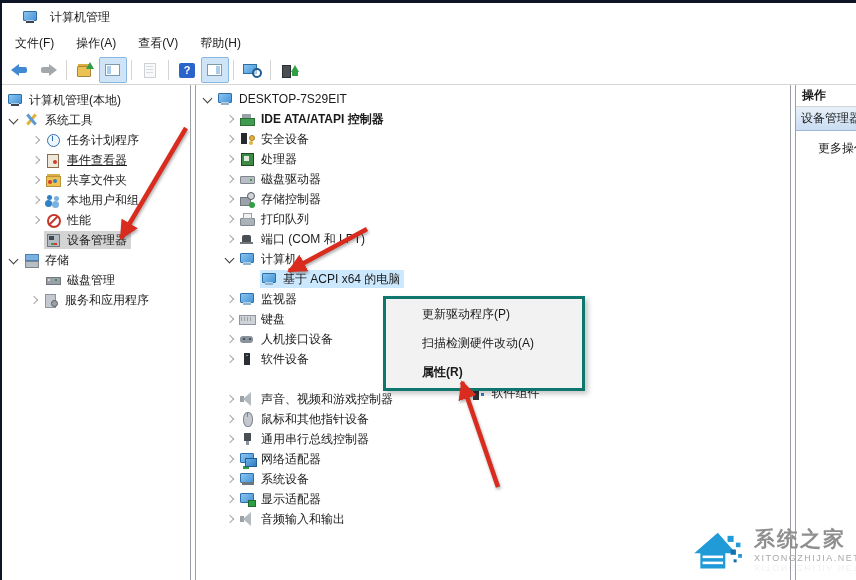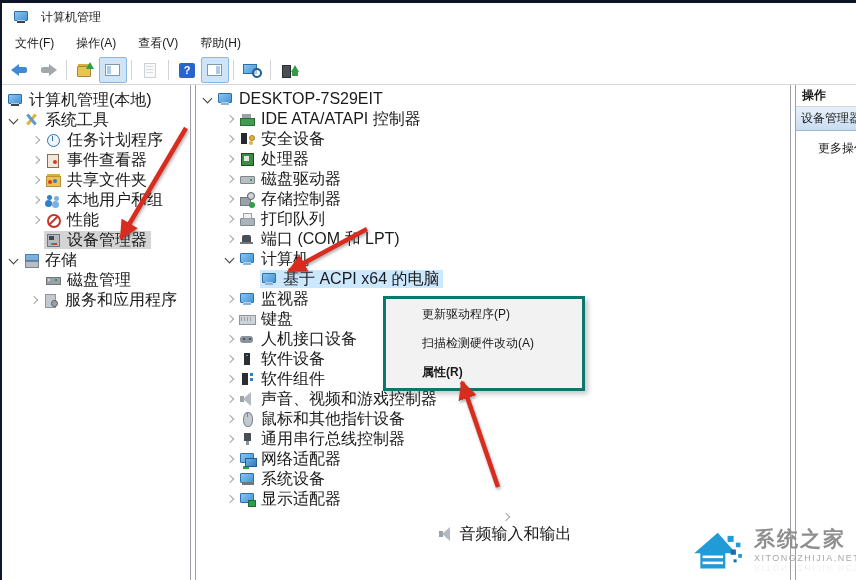--- a/index.html
+++ b/index.html
@@ -2,21 +2,21 @@
 <html><head>
 <meta charset="utf-8">
 <style>
   html,body{margin:0;padding:0;background:#fff;}
   #window{position:relative;width:856px;height:580px;background:#fff;overflow:hidden;
           font-family:"Liberation Sans","DejaVu Sans",sans-serif;color:#1a1a1a;}
   .frame-top{position:absolute;left:0;top:0;width:856px;height:3px;background:#0d1526;z-index:20;}
   .frame-left{position:absolute;left:0;top:0;width:2px;height:580px;background:#0d1526;z-index:20;}
 
   
-  .titlebar{position:absolute;left:2px;top:3px;right:0;height:28px;display:flex;align-items:center;padding-left:11px;background:#fff;}
+  .titlebar{position:absolute;left:2px;top:3px;right:0;height:28px;display:flex;align-items:center;padding-left:20px;background:#fff;}
   .title-text{font-size:12px;margin-left:7px;}
   .menubar{position:absolute;left:2px;top:31px;right:0;height:25px;display:flex;align-items:center;background:#fff;padding-left:2px;}
   .menu-item{padding:3px 11px;font-size:12px;}
   .toolbar{position:absolute;left:2px;top:56px;right:0;height:28px;display:flex;align-items:center;padding-left:4px;border-bottom:1px solid #d7d7d7;background:#fff;}
   .tbtn{width:26px;height:24px;display:flex;align-items:center;justify-content:center;border:1px solid transparent;border-radius:2px;flex:none;}
   .tbtn.active{background:#cfe4f7;border-color:#88b8e2;}
   .tbtn.disabled{opacity:.55;}
   .tb-sep{width:1px;height:20px;background:#d4d4d4;margin:0 4px;flex:none;}
   .tbi{position:relative;width:18px;height:16px;display:inline-block;}
   .tbi-back-icon::before{content:"";position:absolute;left:0;top:2px;border-top:6px solid transparent;border-bottom:6px solid transparent;border-right:8px solid #4289d4;}
@@ -42,21 +42,21 @@
   .groove{position:absolute;top:85px;bottom:0;width:4px;background:#fff;border-left:1px solid #9aa0a6;border-right:1px solid #9aa0a6;}
   .groove-1{left:190px;}
   .groove-2{left:790px;}
   .mid-panel{position:absolute;left:196px;top:85px;width:594px;bottom:0;background:#fff;overflow:hidden;padding-top:4px;}
   .right-panel{position:absolute;left:796px;top:85px;right:0;bottom:0;background:#fff;overflow:hidden;}
   .ap-header{height:21px;line-height:21px;padding-left:6px;font-weight:700;font-size:12px;border-bottom:1px solid #d4d4d4;white-space:nowrap;}
   .ap-band{height:23px;line-height:23px;padding-left:5px;font-size:12px;background:linear-gradient(#e8f1fb,#c9dcf1);border-bottom:1px solid #9cb8d6;white-space:nowrap;}
   .ap-more{height:22px;line-height:22px;padding-left:22px;font-size:12px;margin-top:6px;white-space:nowrap;}
 
   
-  .trow{height:20px;display:flex;align-items:center;white-space:nowrap;font-size:16px;}
+  .trow{height:20px;display:flex;align-items:center;white-space:nowrap;font-size:12px;}
   .chev{width:16px;height:16px;position:relative;flex:none;}
   .chev.col::before{content:"";position:absolute;left:5px;top:5px;width:5px;height:5px;border-top:1px solid #a6a6a6;border-right:1px solid #a6a6a6;transform:rotate(45deg);}
   .chev.exp::before{content:"";position:absolute;left:4px;top:4px;width:6px;height:6px;border-right:1px solid #3c3c3c;border-bottom:1px solid #3c3c3c;transform:rotate(45deg);}
   .hl{display:flex;align-items:center;height:18px;padding:0 4px 0 1px;}
   .sel-gray{background:#d4d4d4;}
   .sel-blue{background:#cce8ff;}
   .lbl{margin-left:1px;}
 
   
   .ic{position:relative;width:17px;height:16px;display:inline-block;flex:none;margin-right:4px;}
@@ -202,21 +202,21 @@
           <span class="lbl">系统工具</span>
         </span>
       </div>
       <div class="trow" style="padding-left: 26px;">
         <span class="chev col"></span>
         <span class="hl">
           <span class="ic ic-task-scheduler"></span>
           <span class="lbl">任务计划程序</span>
         </span>
       </div>
-      <div class="trow" style="padding-left: 26px;">
+      <div class="trow" style="padding-left: 26px; text-decoration: underline;">
         <span class="chev col"></span>
         <span class="hl">
           <span class="ic ic-event-viewer"></span>
           <span class="lbl">事件查看器</span>
         </span>
       </div>
       <div class="trow" style="padding-left: 26px;">
         <span class="chev col"></span>
         <span class="hl">
           <span class="ic ic-shared-folders"></span>
@@ -268,21 +268,21 @@
     </div>
   <div class="groove groove-1"></div>
   <div class="mid-panel">
       <div class="trow" style="padding-left: 4px;">
         <span class="chev exp"></span>
         <span class="hl">
           <span class="ic ic-computer"></span>
           <span class="lbl">DESKTOP-7S29EIT</span>
         </span>
       </div>
-      <div class="trow" style="padding-left: 26px;">
+      <div class="trow" style="padding-left: 26px; font-weight: bold;">
         <span class="chev col"></span>
         <span class="hl">
           <span class="ic ic-ide-controller"></span>
           <span class="lbl">IDE ATA/ATAPI 控制器</span>
         </span>
       </div>
       <div class="trow" style="padding-left: 26px;">
         <span class="chev col"></span>
         <span class="hl">
           <span class="ic ic-security-device"></span>
@@ -359,21 +359,21 @@
           <span class="lbl">人机接口设备</span>
         </span>
       </div>
       <div class="trow" style="padding-left: 26px;">
         <span class="chev col"></span>
         <span class="hl">
           <span class="ic ic-software-device"></span>
           <span class="lbl">软件设备</span>
         </span>
       </div>
-      <div class="trow" style="padding-left: 26px;">
+      <div class="trow" style="padding-left: 26px; flex-direction: column;">
         <span class="chev col"></span>
         <span class="hl">
           <span class="ic ic-software-component"></span>
           <span class="lbl">软件组件</span>
         </span>
       </div>
       <div class="trow" style="padding-left: 26px;">
         <span class="chev col"></span>
         <span class="hl">
           <span class="ic ic-sound-controller"></span>
@@ -408,21 +408,21 @@
           <span class="lbl">系统设备</span>
         </span>
       </div>
       <div class="trow" style="padding-left: 26px;">
         <span class="chev col"></span>
         <span class="hl">
           <span class="ic ic-display-adapter"></span>
           <span class="lbl">显示适配器</span>
         </span>
       </div>
-      <div class="trow" style="padding-left: 26px; flex-direction: column;">
+      <div class="trow" style="padding-left: 26px;">
         <span class="chev col"></span>
         <span class="hl">
           <span class="ic ic-audio-io"></span>
           <span class="lbl">音频输入和输出</span>
         </span>
       </div>
     </div>
   <div class="groove groove-2"></div>
 
   <div class="right-panel">

